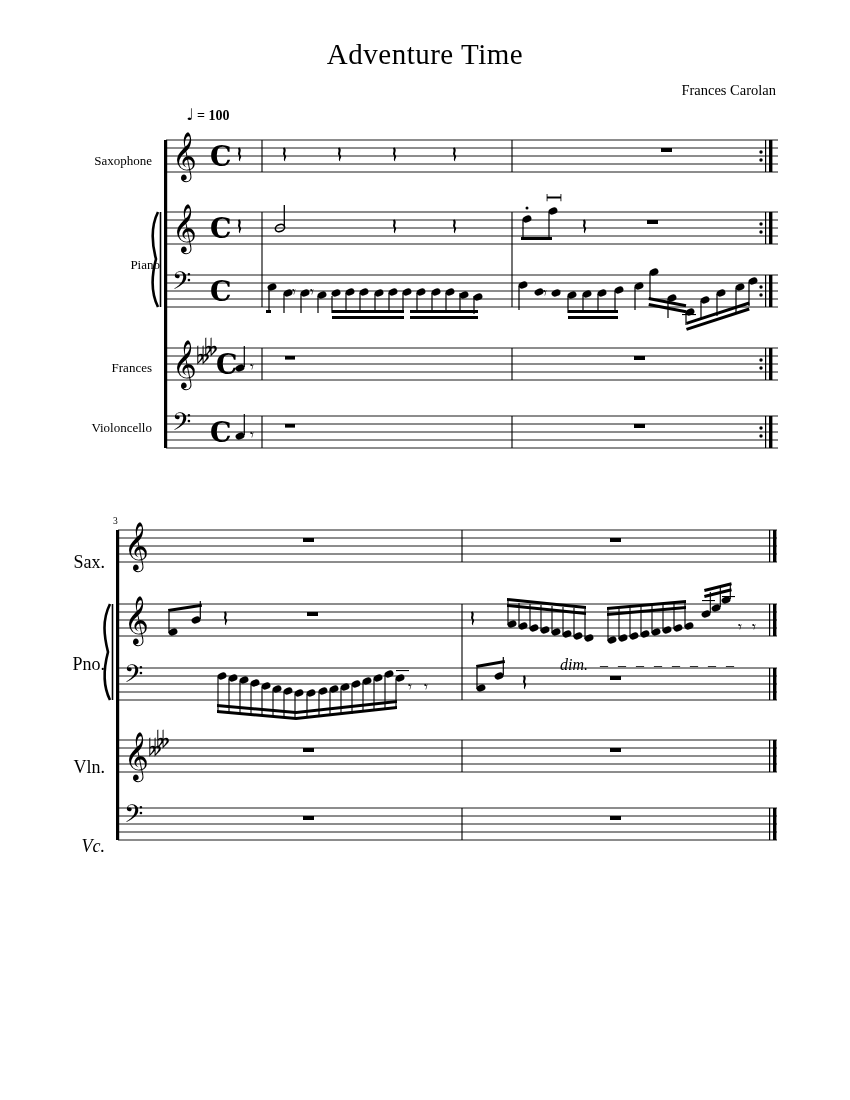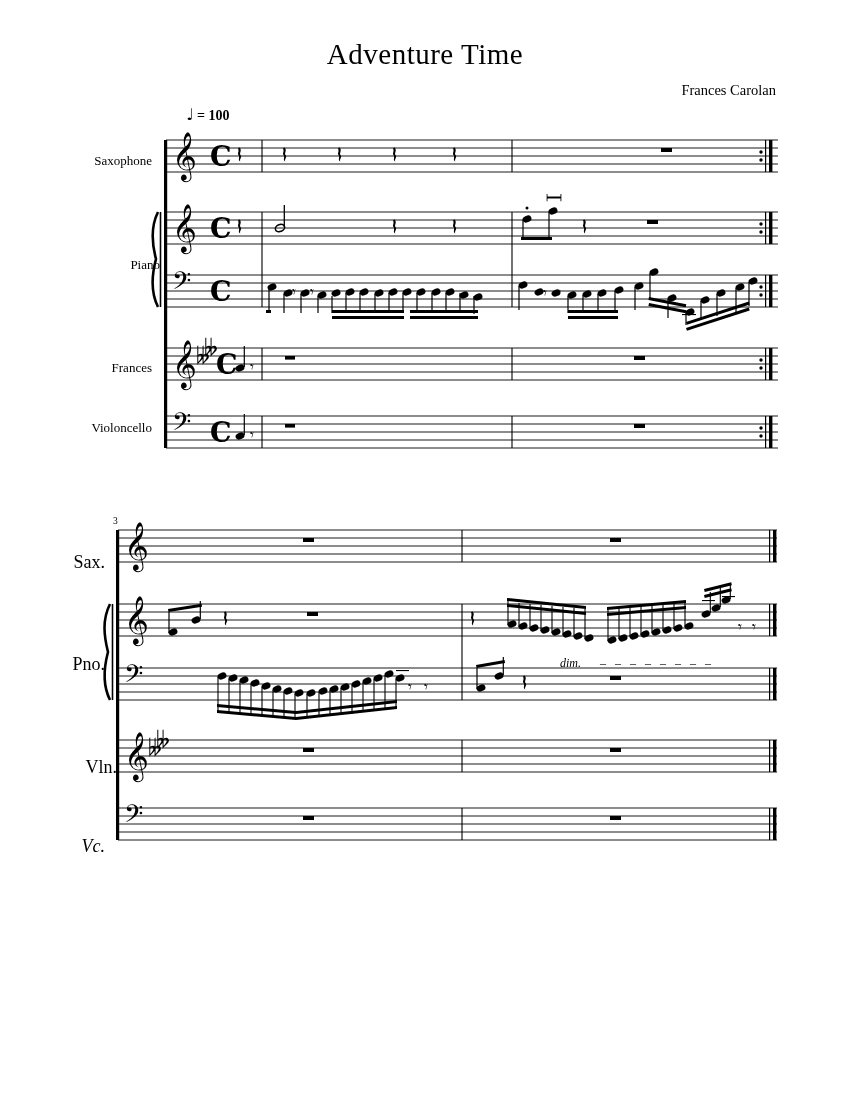--- a/index.html
+++ b/index.html
@@ -66,21 +66,21 @@
 
   .measure-number {
     position: absolute;
     font-size: 9.5px;
     font-family: "Liberation Serif", serif;
   }
 
   .dim-text {
     position: absolute;
     font-style: italic;
-    font-size: 12px;
+    font-size: 16px;
     font-family: "Liberation Serif", serif;
   }
 
   .sr-only {
     position: absolute;
     width: 1px; height: 1px;
     overflow: hidden;
     clip: rect(0 0 0 0);
     white-space: nowrap;
   }
@@ -97,21 +97,21 @@
     <span class="notehead">♩</span><span> = 100</span>
   </div>
 
   <div class="inst-label" style="top:153px; left:0; width:152px;">Saxophone</div>
   <div class="inst-label" style="top:257px; left:0; width:160px;">Piano</div>
   <div class="inst-label" style="top:360px; left:0; width:152px;">Frances</div>
   <div class="inst-label" style="top:420px; left:0; width:152px;">Violoncello</div>
 
   <div class="inst-label sys2-label" style="top:552px; left:0; width:105px;">Sax.</div>
   <div class="inst-label sys2-label" style="top:654px; left:0; width:105px;">Pno.</div>
-  <div class="inst-label sys2-label" style="top:757px; left:0; width:105px;padding-left:12px;">Vln.</div>
+  <div class="inst-label sys2-label" style="top:757px; left:0; width:105px;">Vln.</div>
   <div class="inst-label sys2-label" style="top:836px; left:0; width:105px;font-style:italic;">Vc.</div>
 
   <div class="measure-number" style="top:516px; left:113px;">3</div>
 
   <div class="dim-text" style="top:656px; left:560px;">dim.</div>
   <div class="dim-text" style="top:656px; left:600px; font-style:normal; letter-spacing:3px;">–  –  –  –  –  –  –  –</div>
 
   <svg id="sheet" viewBox="0 0 850 1100" xmlns="http://www.w3.org/2000/svg">
     <defs>
 

